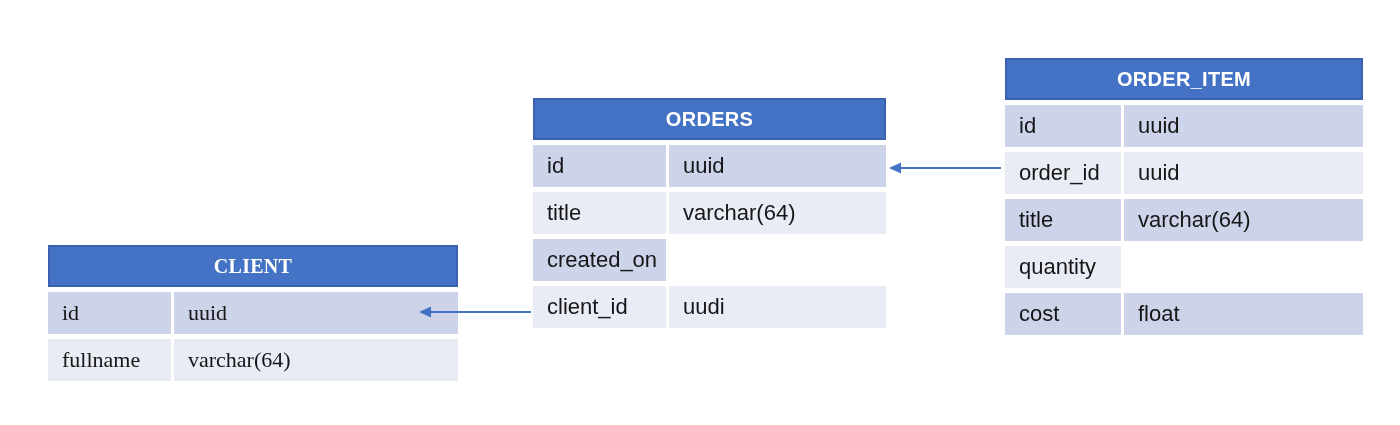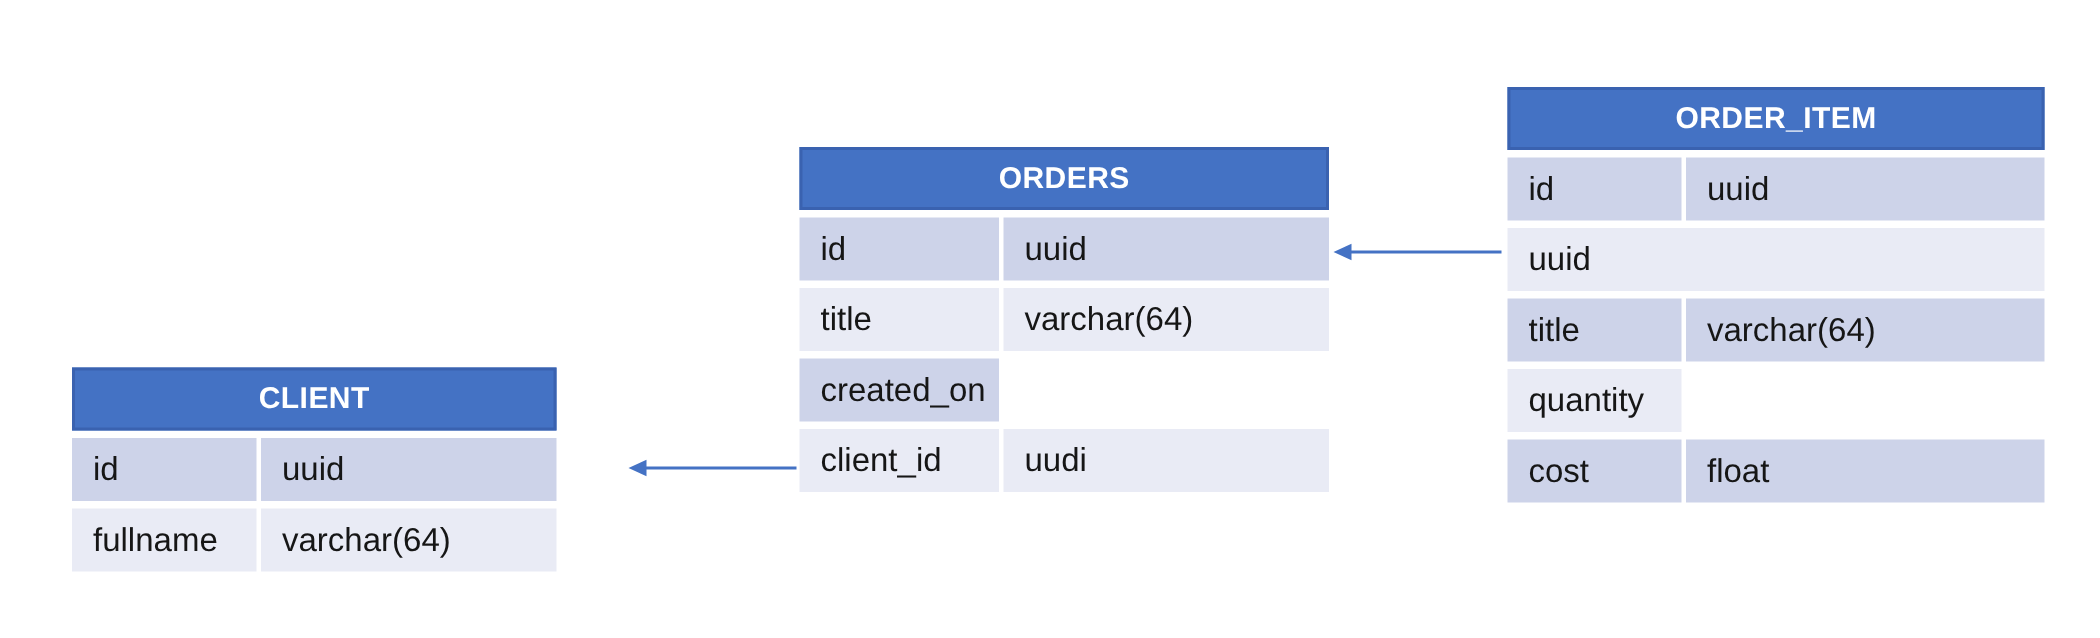--- a/index.html
+++ b/index.html
@@ -15,21 +15,21 @@
   * { margin: 0; padding: 0; box-sizing: border-box; }
   html, body {
     width: 1400px; height: 425px;
     background: var(--page-background);
     font-family: "Liberation Sans", "DejaVu Sans", sans-serif;
     overflow: hidden;
   }
   #canvas { position: relative; width: 1400px; height: 425px; }
 
   .db-table { position: absolute; }
-  #table-client     { left: 48px;   top: 245px; width: 323px; --c1: 123px; }
+  #table-client     { left: 48px;   top: 245px; width: 410px; font-family: Liberation Serif, serif; --c1: 123px; }
   #table-orders     { left: 533px;  top: 98px;  width: 353px; --c1: 133px; }
   #table-order-item { left: 1005px; top: 58px;  width: 358px; --c1: 116px; }
 
   .thead {
     height: 42px;
     background: var(--header-fill);
     border: 2px solid var(--header-border);
     display: flex; align-items: center; justify-content: center;
     margin-bottom: 5px;
   }
@@ -104,20 +104,21 @@
 
   <div class="db-table" id="table-order-item">
     <div class="thead">
       <span class="title">ORDER_ITEM</span>
     </div>
     <div class="row dark">
       <div class="cell name">id</div>
       <div class="cell type">uuid</div>
     </div>
     <div class="row light">
+      <div class="cell name">order_id</div>
       <div class="cell type">uuid</div>
     </div>
     <div class="row dark">
       <div class="cell name">title</div>
       <div class="cell type">varchar(64)</div>
     </div>
     <div class="row light">
       <div class="cell name">quantity</div>
     </div>
     <div class="row dark">

